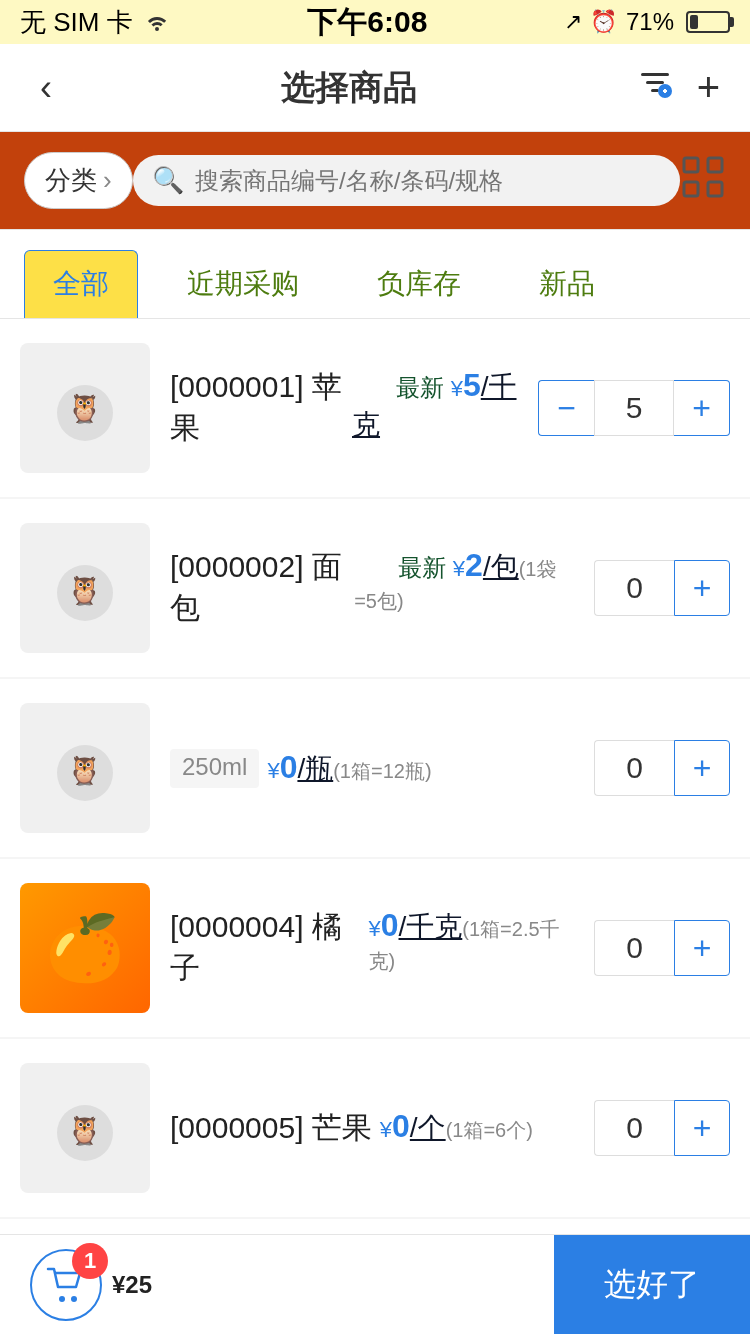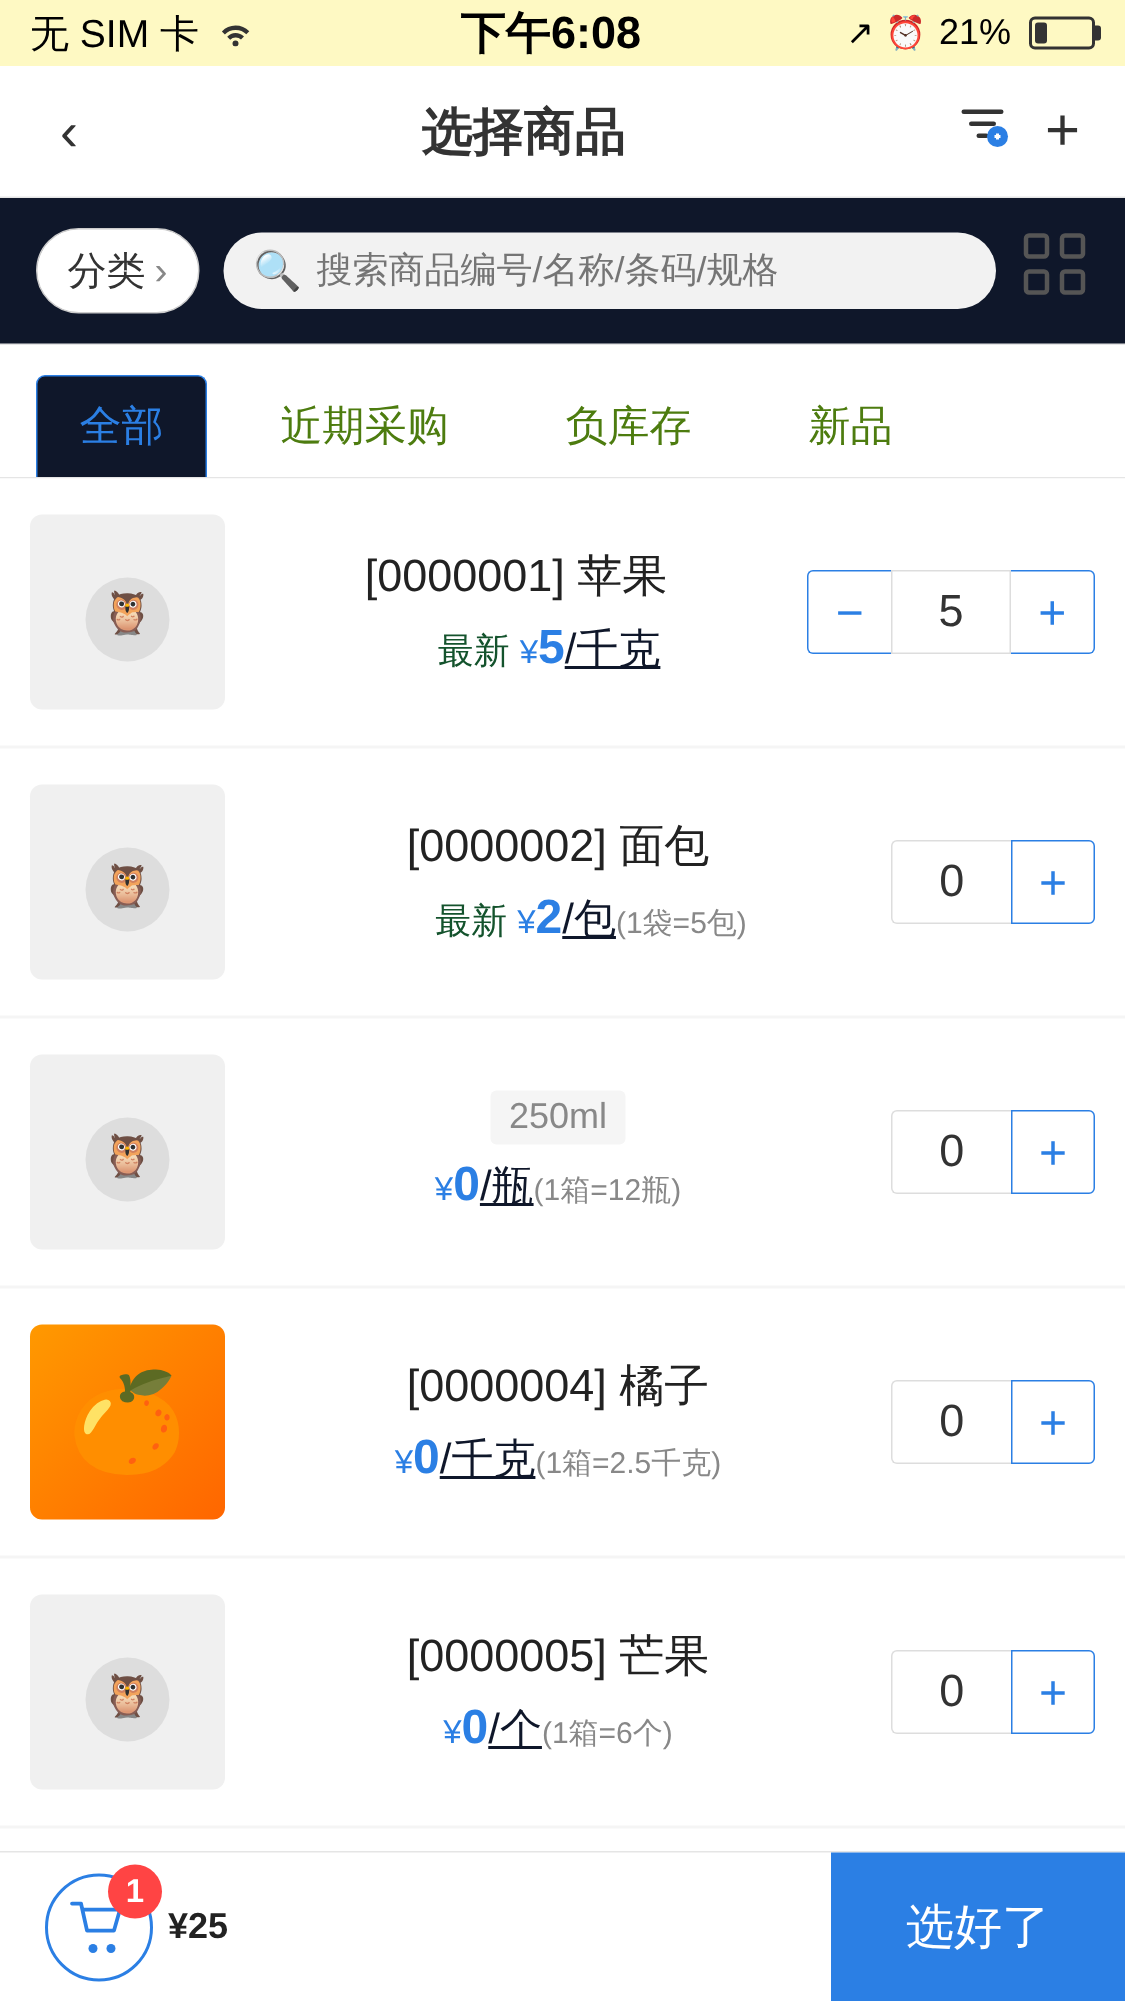--- a/index.html
+++ b/index.html
@@ -79,25 +79,24 @@
       gap: 24px;
     }
     .nav-filter-icon, .nav-add-icon {
       font-size: 36px;
       color: #333;
       cursor: pointer;
     }
 
     
     .search-bar {
-      background: #0f172a;
+      background: #c2410c;
       padding: 20px 24px;
       display: flex;
       align-items: center;
-      gap: 16px;
       border-bottom: 1px solid #e5e5e5;
     }
     .category-btn {
       display: flex;
       align-items: center;
       gap: 6px;
       border: 1px solid #ccc;
       border-radius: 30px;
       padding: 10px 20px;
       font-size: 26px;
@@ -144,21 +143,21 @@
       color: #4d7c0f;
       border-radius: 6px 6px 0 0;
       cursor: pointer;
       border: 1px solid transparent;
     }
     .tab-item.active {
       color: #2b7fe4;
       border: 1px solid #2b7fe4;
       border-bottom: none;
       border-radius: 6px 6px 0 0;
-      background: #0f172a;
+      background: #fde047;
       text-align: center;
     }
 
     
     .product-list {
       background: #f5f5f5;
     }
     .product-item {
       background: #fff;
       display: flex;
@@ -175,23 +174,22 @@
       display: flex;
       align-items: center;
       justify-content: center;
       flex-shrink: 0;
       overflow: hidden;
     }
     .product-img svg { width: 80px; height: 80px; }
     .product-info {
       flex: 1;
       display: flex;
-      flex-direction: column;
+      flex-direction: row;
       gap: 8px;
-      align-items: center;
     }
     .product-name {
       font-size: 30px;
       color: #222;
       font-weight: 500;
     }
     .product-spec {
       font-size: 24px;
       color: #888;
       background: #f5f5f5;
@@ -340,21 +338,21 @@
     <span>
       <svg width="28" height="20" viewBox="0 0 28 20">
           <path d="M14 16a2 2 0 1 1 0 4 2 2 0 0 1 0-4zm0-5a8 8 0 0 1 5.66 2.34l-2 2A5 5 0 0 0 14 14a5 5 0 0 0-3.54 1.46l-2-2A8 8 0 0 1 14 11zm0-5a13 13 0 0 1 9.19 3.81l-2 2A10 10 0 0 0 14 9a10 10 0 0 0-7.07 2.93l-2-2A13 13 0 0 1 14 6z" fill="#333"></path>
         </svg>
     </span>
   </div>
   <div class="status-center">下午6:08</div>
   <div class="status-right">
     <span style="font-size:22px;">↗</span>
     <span style="font-size:22px;">⏰</span>
-    <span>21%</span>
+    <span>71%</span>
     <span class="battery-icon">
         <span class="battery-fill"></span>
       </span>
   </div>
 </div>
 
 <div class="nav-bar">
   <span class="nav-back">‹</span>
   <span class="nav-title">选择商品</span>
   <div class="nav-actions">

